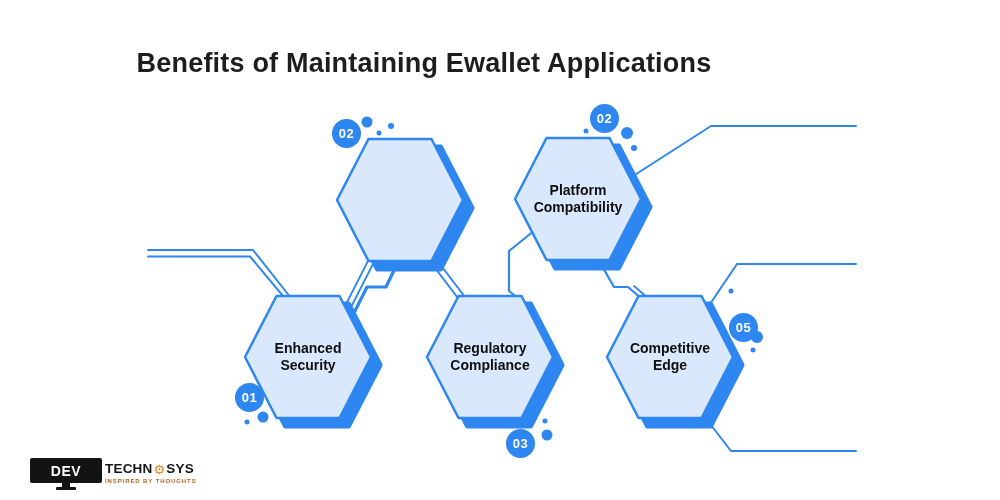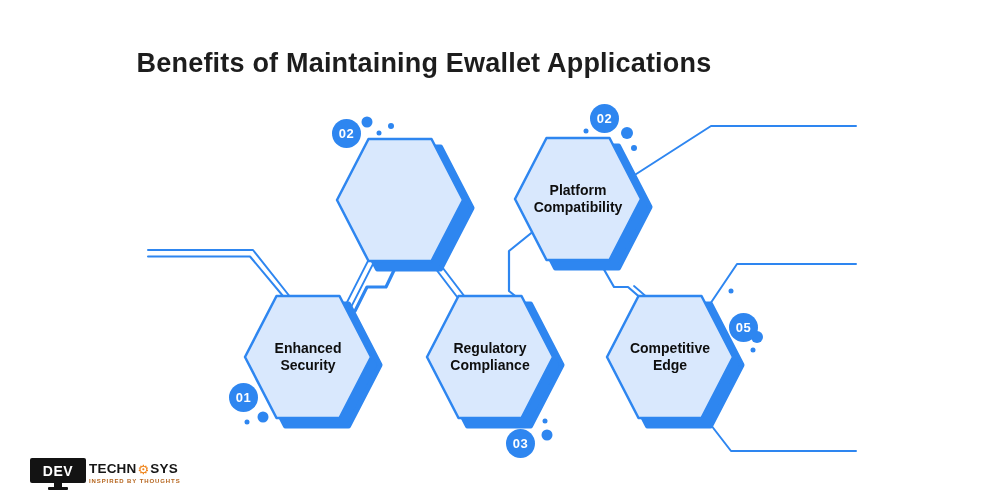--- a/index.html
+++ b/index.html
@@ -12,21 +12,21 @@
   .hex-body{stroke:#2e86f0;stroke-width:2.5;stroke-linejoin:round;}
   .hex-shadow{stroke:#2e86f0;stroke-width:5;stroke-linejoin:round;}
   .dot{fill:#2e86f0;}
   .hex-label{position:absolute;width:110px;height:60px;display:flex;align-items:center;
              justify-content:center;text-align:center;font-size:14px;font-weight:700;
              color:#0e0e0e;line-height:1.18;}
   .badge{position:absolute;width:29px;height:29px;border-radius:50%;background:#2e86f0;
          color:#ffffff;font-size:13px;font-weight:700;display:flex;align-items:center;
          justify-content:center;letter-spacing:0.5px;}
   .logo{position:absolute;left:30px;top:458px;display:flex;align-items:flex-start;gap:3px;}
-  .monitor-screen{width:56px;height:25px;background:#131313;border-radius:2px;
+  .monitor-screen{width:72px;height:25px;background:#131313;border-radius:2px;
                   display:flex;align-items:center;justify-content:center;
                   color:#ffffff;font-size:14px;font-weight:700;letter-spacing:0.5px;}
   .monitor-neck{width:8px;height:4px;background:#131313;margin:0 auto;}
   .monitor-base{width:20px;height:3px;background:#131313;border-radius:1px;margin:0 auto;}
   .logo-name{font-size:13.5px;font-weight:700;color:#161616;letter-spacing:0.2px;
              display:flex;align-items:flex-end;margin-top:3px;}
   .gear{color:#ef8318;font-size:13px;margin:0 1px;line-height:1;}
   .logo-tagline{font-size:6px;font-weight:700;letter-spacing:0.9px;color:#b5641c;margin-top:2px;}
 </style>
 </head>
@@ -94,21 +94,21 @@
         <circle class="dot" cx="757" cy="337" r="6"></circle>
         <circle class="dot" cx="753" cy="350" r="2.5"></circle>
     </g>
   </svg>
 
   <div class="hex-label" style="left:253px;top:327px;">Enhanced Security</div>
   <div class="hex-label" style="left:435px;top:327px;">Regulatory Compliance</div>
   <div class="hex-label" style="left:523px;top:169px;">Platform Compatibility</div>
   <div class="hex-label" style="left:615px;top:327px;">Competitive Edge</div>
 
-  <div class="badge" style="left:229px;top:383px;">01</div>
+  <div class="badge" style="left:235px;top:383px;">01</div>
   <div class="badge" style="left:332px;top:119px;">02</div>
   <div class="badge" style="left:506px;top:429px;">03</div>
   <div class="badge" style="left:590px;top:104px;">02</div>
   <div class="badge" style="left:729px;top:297px;margin-top:16px;">05</div>
 
   <div class="logo">
     <div>
       <div class="monitor-screen">
         <span>DEV</span>
       </div>

